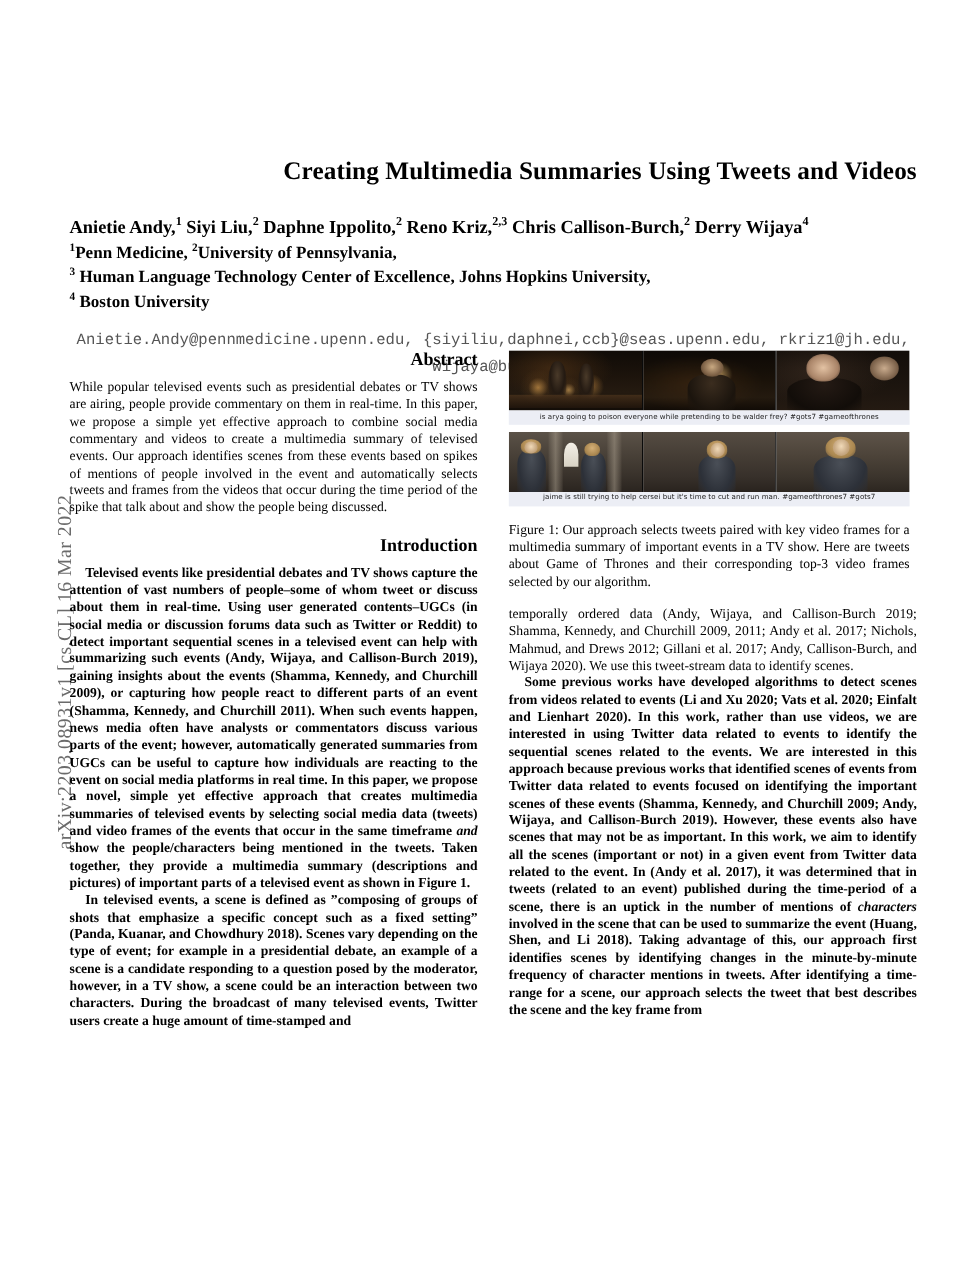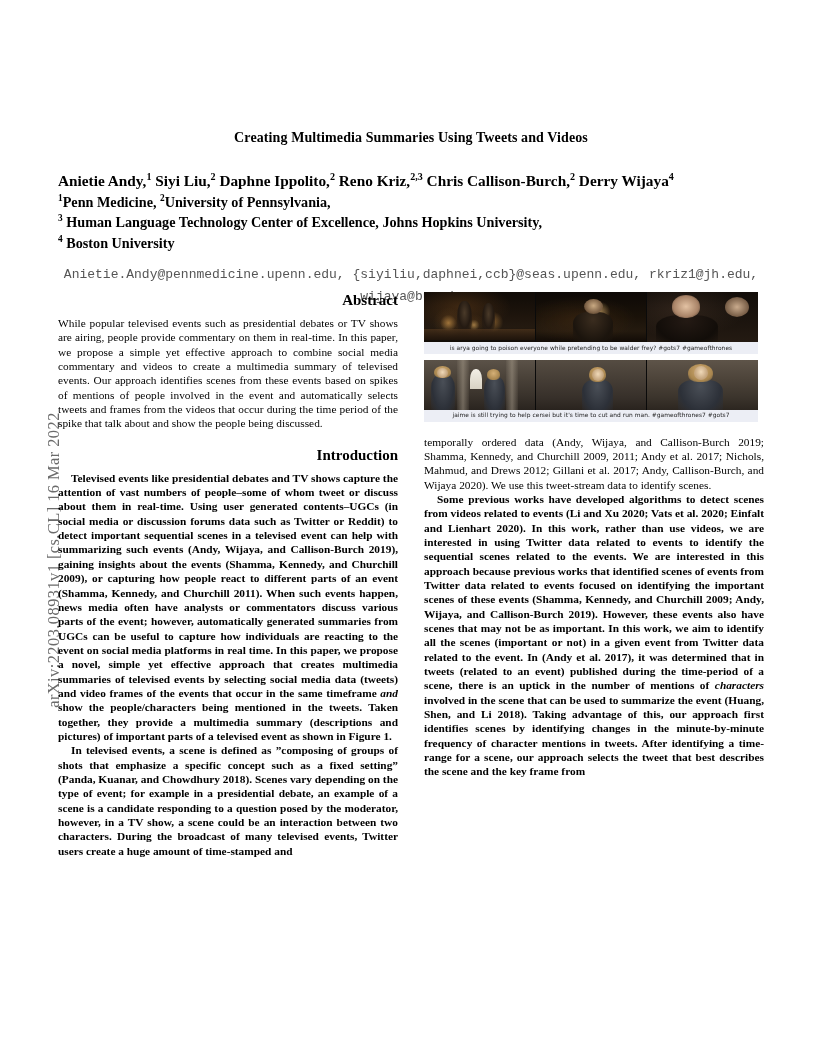--- a/index.html
+++ b/index.html
@@ -34,22 +34,22 @@
   }
 
   
   .content {
     position: absolute;
     left: 58px;
     top: 0;
     width: 706px;
   }
   .paper-title {
-    text-align: center;
-    font-size: 14px;
+    text-align: right;
+    font-size: 21px;
     font-weight: bold;
     margin-top: 130px;
     letter-spacing: 0.1px;
   }
   .authors {
     text-align: left;
     font-size: 15.3px;
     font-weight: bold;
     margin-top: 24px;
     line-height: 1.42;
@@ -326,20 +326,21 @@
               <div class="pillar" style="left:4%;width:14%"></div>
               <div class="pillar" style="left:78%;width:16%"></div>
               <div class="body-dark" style="left:28%;top:40%;width:40%;height:66%"></div>
               <div class="cersei-hair" style="left:37%;top:8%;width:22%;height:36%"></div>
               <div class="cersei-head" style="left:42%;top:13%;width:13%;height:28%"></div>
             </div>
           </div>
           <div class="caption-bar">jaime is still trying to help cersei but it's time to cut and run man. #gameofthrones7  #gots7</div>
         </div>
 
+        <p class="fig-caption">Figure 1: Our approach selects tweets paired with key video frames for a multimedia summary of important events in a TV show. Here are tweets about Game of Thrones and their corresponding top-3 video frames selected by our algorithm.</p>
       </div>
 
       <p class="body" style="margin-top:13px">temporally ordered data (Andy, Wijaya, and Callison-Burch 2019; Shamma, Kennedy, and Churchill 2009, 2011; Andy et al. 2017; Nichols, Mahmud, and Drews 2012; Gillani et al. 2017; Andy, Callison-Burch, and Wijaya 2020). We use this tweet-stream data to identify scenes.</p>
 
       <p class="body indent"><span>Some previous works have developed algorithms to detect scenes from videos related to events (Li and Xu 2020; Vats et al. 2020; Einfalt and Lienhart 2020). In this work, rather than use videos, we are interested in using Twitter data related to events to identify the sequential scenes related to the events. We are interested in this approach because previous works that identified scenes of events from Twitter data related to events focused on identifying the important scenes of these events (Shamma, Kennedy, and Churchill 2009; Andy, Wijaya, and Callison-Burch 2019). However, these events also have scenes that may not be as important. In this work, we aim to identify all the scenes (important or not) in a given event from Twitter data related to the event. In (Andy et al. 2017), it was determined that in tweets (related to an event) published during the time-period of a scene, there is an uptick in the number of mentions of </span><i>characters</i><span> involved in the scene that can be used to summarize the event (Huang, Shen, and Li 2018). Taking advantage of this, our approach first identifies scenes by identifying changes in the minute-by-minute frequency of character mentions in tweets. After identifying a time-range for a scene, our approach selects the tweet that best describes the scene and the key frame from</span></p>
     </div>
   </div>
 </div>
 
 </body></html>

